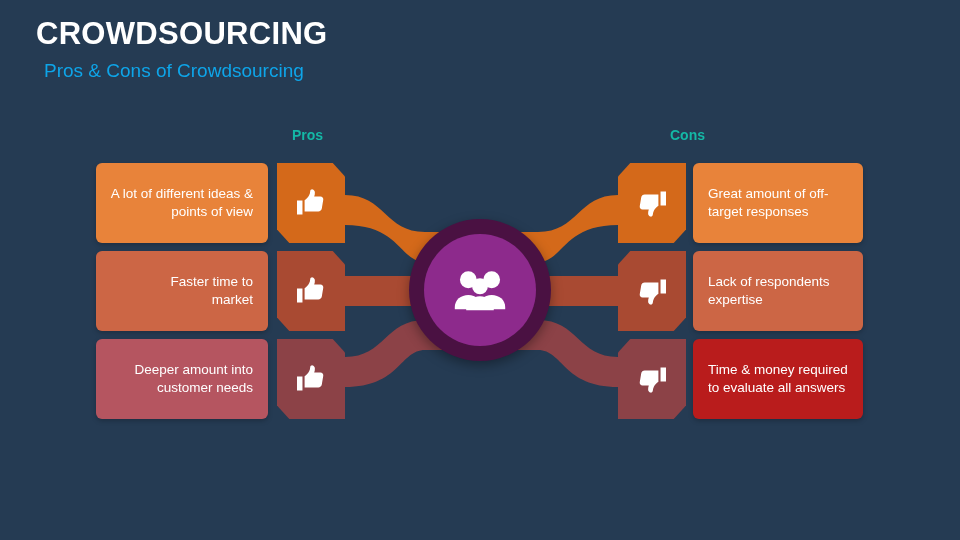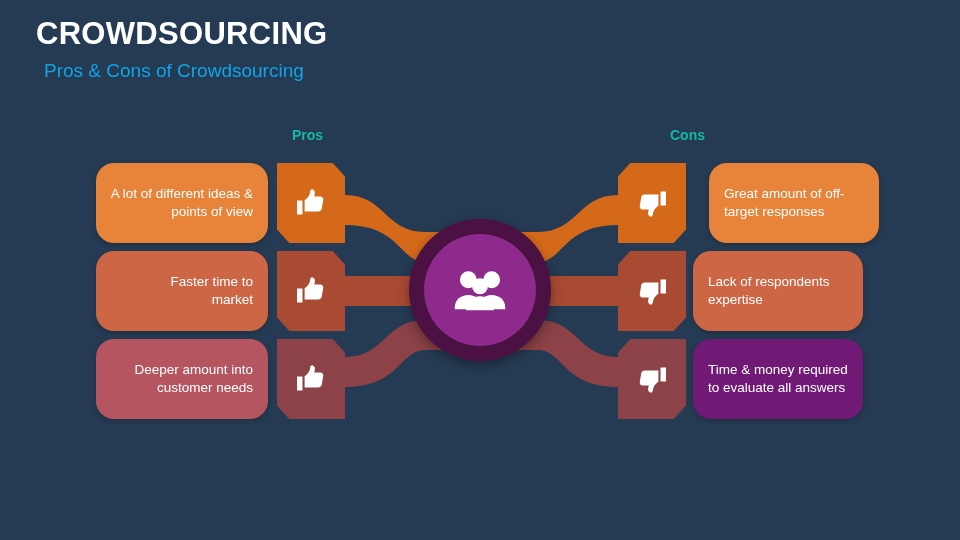--- a/index.html
+++ b/index.html
@@ -32,21 +32,21 @@
   #ribbons{position:absolute;left:0;top:0;width:960px;height:540px;}
 
   
   .row{position:absolute;height:80px;}
   .row.r1{top:163px;}
   .row.r2{top:251px;}
   .row.r3{top:339px;}
 
   .text-card{
     position:absolute;top:0;height:80px;
-    border-radius:18px;
+    border-radius:6px;
     box-sizing:border-box;
     display:flex;align-items:center;
     color:#fff;font-size:13.5px;line-height:18px;
     box-shadow:0 2px 5px rgba(0,0,0,.22);
   }
   .left .text-card{left:96px;width:172px;justify-content:flex-end;text-align:right;padding:0 15px 0 12px;}
   .right .text-card{left:693px;width:170px;justify-content:flex-start;text-align:left;padding:0 12px 0 15px;}
 
   .icon-tile{
     position:absolute;top:0;width:68px;height:80px;
@@ -149,21 +149,21 @@
     </div>
   </div>
 
   <div class="row r1 right">
     <div class="icon-tile" id="cons-tile-0" style="background: rgb(212, 105, 26);">
       <svg viewBox="0 0 24 24">
         <path d="M18.4 3.4h4.1v10.4h-4.1z"></path>
         <path d="M16.8 14.1c-1.4.9-2.6 2.2-3.4 3.7-.5.9-.7 2-.8 3.1-.1.9-.9 1.5-1.8 1.3-.9-.2-1.6-1-1.7-1.9-.1-1.2.1-2.4.5-3.5H4.9c-1.3 0-2.3-1.1-2.1-2.4l1.1-6.6C4.1 6.5 5.2 5.6 6.5 5.6h10.3z"></path>
       </svg>
     </div>
-    <div class="text-card" id="cons-card-0" style="background: rgb(232, 131, 58); margin-left: 16px;">
+    <div class="text-card" id="cons-card-0" style="background: rgb(232, 131, 58);">
       <span>Great amount of off-target responses</span>
     </div>
   </div>
 
   <div class="row r2 right">
     <div class="icon-tile" id="cons-tile-1" style="background: rgb(169, 74, 50);">
       <svg viewBox="0 0 24 24">
         <path d="M18.4 3.4h4.1v10.4h-4.1z"></path>
         <path d="M16.8 14.1c-1.4.9-2.6 2.2-3.4 3.7-.5.9-.7 2-.8 3.1-.1.9-.9 1.5-1.8 1.3-.9-.2-1.6-1-1.7-1.9-.1-1.2.1-2.4.5-3.5H4.9c-1.3 0-2.3-1.1-2.1-2.4l1.1-6.6C4.1 6.5 5.2 5.6 6.5 5.6h10.3z"></path>
       </svg>
@@ -173,18 +173,18 @@
     </div>
   </div>
 
   <div class="row r3 right">
     <div class="icon-tile" id="cons-tile-2" style="background: rgb(140, 66, 71);">
       <svg viewBox="0 0 24 24">
         <path d="M18.4 3.4h4.1v10.4h-4.1z"></path>
         <path d="M16.8 14.1c-1.4.9-2.6 2.2-3.4 3.7-.5.9-.7 2-.8 3.1-.1.9-.9 1.5-1.8 1.3-.9-.2-1.6-1-1.7-1.9-.1-1.2.1-2.4.5-3.5H4.9c-1.3 0-2.3-1.1-2.1-2.4l1.1-6.6C4.1 6.5 5.2 5.6 6.5 5.6h10.3z"></path>
       </svg>
     </div>
-    <div class="text-card" id="cons-card-2" style="background: #701a75;">
+    <div class="text-card" id="cons-card-2" style="background: #b91c1c;">
       <span>Time &amp; money required to evaluate all answers</span>
     </div>
   </div>
 
 </div>
 
 </body></html>

